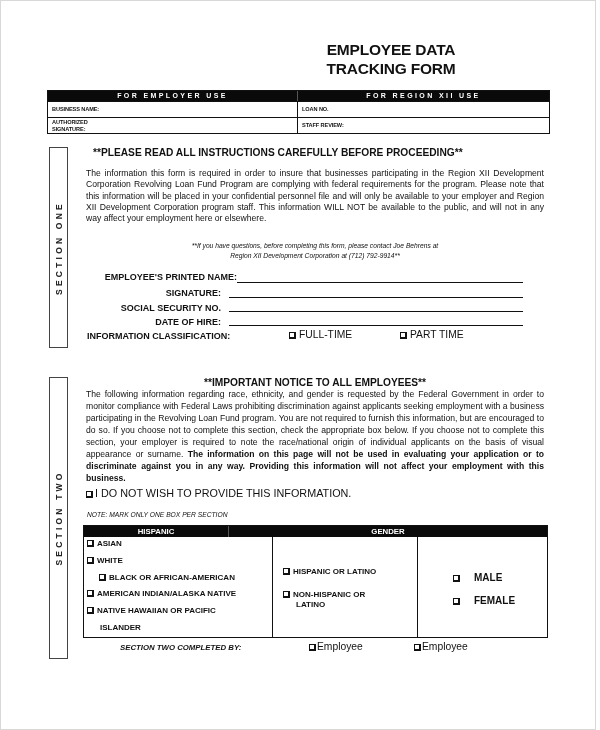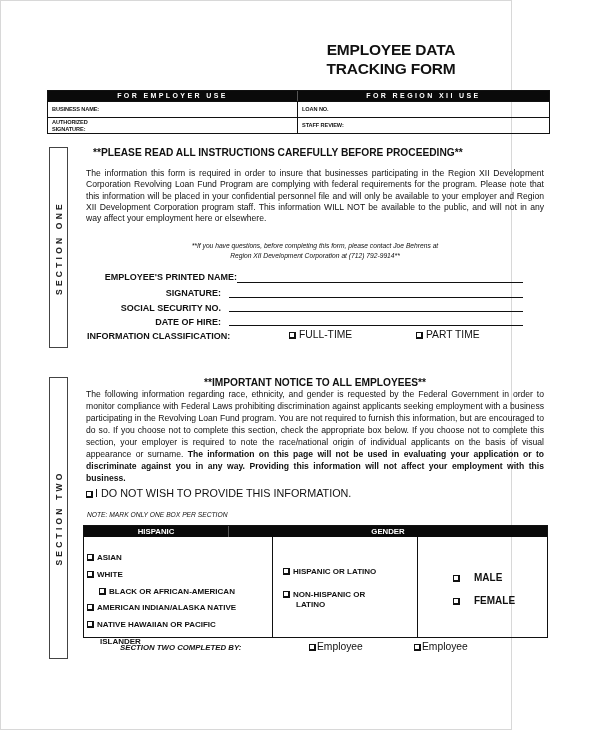--- a/index.html
+++ b/index.html
@@ -1,18 +1,18 @@
 <!DOCTYPE html>
 <html><head>
 <meta charset="utf-8">
 <style>
   * { box-sizing: border-box; margin: 0; padding: 0; }
   html, body { width: 600px; height: 730px; background: #fff; overflow: hidden; }
   body { font-family: "Liberation Sans", sans-serif; color: #111; position: relative; }
-  .page { position: absolute; left: 0; top: 0; width: 512px; height: 730px;
+  .page { position: absolute; left: 0; top: 0; width: 596px; height: 730px;
           border: 1px solid #d8d8d8; background: #fff; }
   .abs { position: absolute; }
 
   
   .title { left: 300px; top: 39px; width: 180px; text-align: center;
            font-weight: bold; font-size: 15.5px; line-height: 19px; letter-spacing: -0.2px; }
 
   
   .top-table { left: 46px; top: 89px; width: 503px; height: 44px; border: 1.5px solid #111; }
   .top-head { display: flex; height: 10px; background: #0a0a0a; color: #fff; }
@@ -56,21 +56,21 @@
 
   .demo-table { left: 82px; top: 524px; width: 465px; height: 113px; border: 1.5px solid #111; }
   .demo-head { display: flex; height: 11px; background: #0a0a0a; color: #fff; }
   .demo-head div { text-align: center; font-size: 7.8px; font-weight: bold; line-height: 11px; }
   .demo-body { display: flex; height: 100px; }
   .col-race { width: 189px; border-right: 1.3px solid #111; }
   .col-eth { width: 145px; border-right: 1.3px solid #111; }
   .col-gen { flex: 1; }
   .demo-head .col-race, .demo-head .col-eth { border-right: 1px solid #555; }
 
-  .race-item { position: absolute; font-size: 8px; font-weight: bold; line-height: 10px; white-space: nowrap; margin-top: 14px; }
+  .race-item { position: absolute; font-size: 8px; font-weight: bold; line-height: 10px; white-space: nowrap; }
   .eth-item { position: absolute; font-size: 8px; font-weight: bold; line-height: 9.5px; }
   .gen-item { position: absolute; font-size: 10px; font-weight: bold; }
   .gen-item .chk { margin-right: 14px; }
 
   .s2-completed { left: 119px; top: 642px; font-size: 7.8px; font-weight: bold; font-style: italic; }
   .s2-comp-opt { font-size: 10.3px; }
 </style>
 </head>
 <body>
 
@@ -125,21 +125,21 @@
   <div class="abs field-label" style="left:60px;top:302px;width:160px;">SOCIAL SECURITY NO.</div>
   <div class="abs field-line" style="left:228px;top:310px;width:294px;"></div>
 
   <div class="abs field-label" style="left:60px;top:316px;width:160px;">DATE OF HIRE:</div>
   <div class="abs field-line" style="left:228px;top:324px;width:294px;"></div>
 
   <div class="abs s1-class-label">INFORMATION CLASSIFICATION:</div>
   <div class="abs s1-opt" style="left:288px;top:328px;">
     <span class="chk"></span><span>FULL-TIME</span>
   </div>
-  <div class="abs s1-opt" style="left:385px;top:328px;padding-left:30px;">
+  <div class="abs s1-opt" style="left:369px;top:328px;padding-left:30px;">
     <span class="chk"></span><span>PART TIME</span>
   </div>
 
   <div class="abs side-box" style="left:48px;top:376px;height:282px;">
     <div class="side-label">SECTION TWO</div>
   </div>
 
   <div class="abs s2-head">**IMPORTANT NOTICE TO ALL EMPLOYEES**</div>
   <div class="abs s2-para"><span>The following information regarding race, ethnicity, and gender is requested by the Federal Government in order to monitor compliance with Federal Laws prohibiting discrimination against applicants seeking employment with a business participating in the Revolving Loan Fund program.  You are not required to furnish this information, but are encouraged to do so.  If you choose not to complete this section, check the appropriate box below.  If you choose not to complete this section, your employer is required to note the race/national origin of individual applicants on the basis of visual appearance or surname.</span><b> The information on this page will not be used in evaluating your application or to discriminate against you in any way. Providing this information will not affect your employment with this business.</b></div>
 

